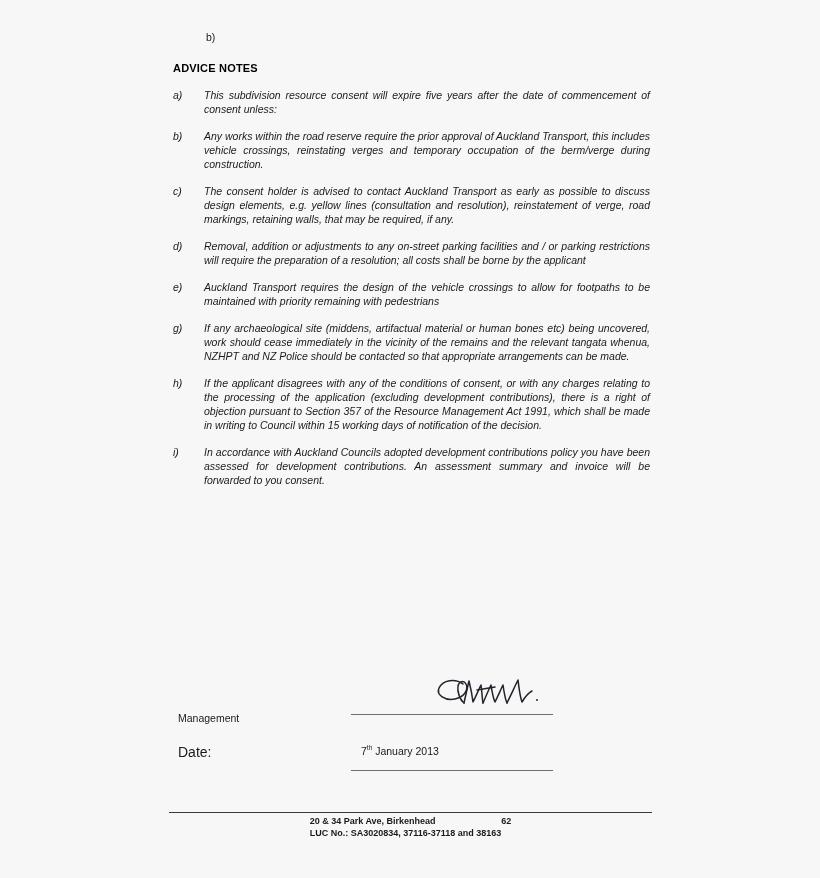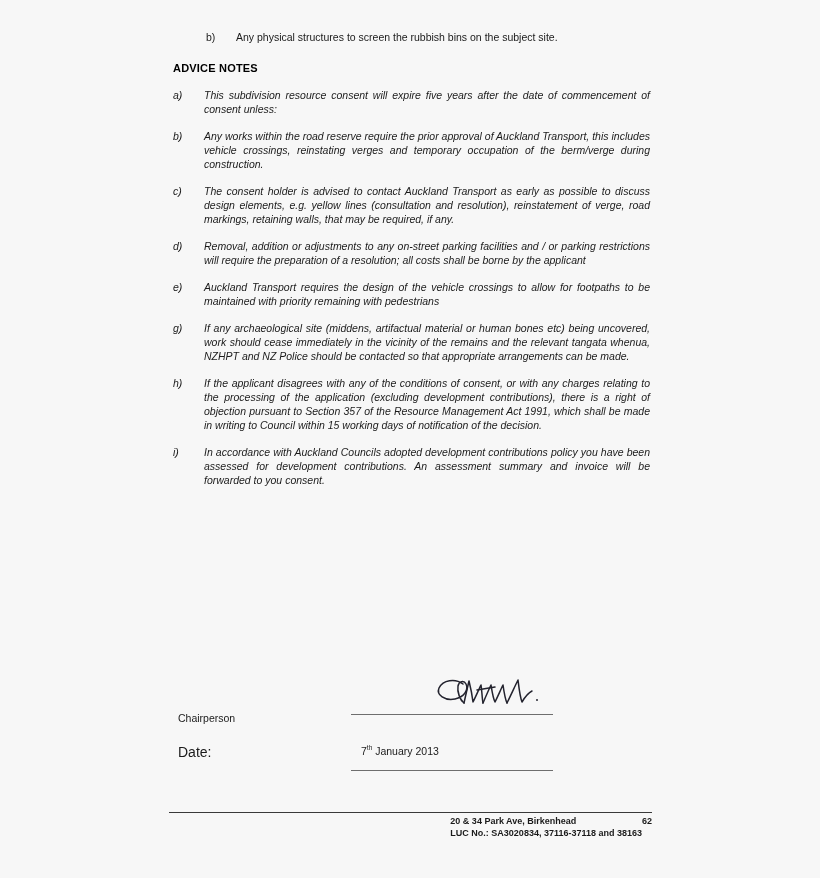--- a/index.html
+++ b/index.html
@@ -187,21 +187,21 @@
     left: 169px;
     top: 812px;
     width: 483px;
   }
   .footer-rule {
     border-top: 1px solid #3a3a3a;
     width: 100%;
   }
   .footer-inner {
     display: flex;
-    justify-content: flex-end;
+    justify-content: center;
     align-items: flex-start;
     margin-top: 3px;
   }
   .footer-lines {
     font-size: 9px;
     line-height: 11.5px;
     font-weight: bold;
     color: #1a1a1a;
   }
   .footer-page {
@@ -213,21 +213,20 @@
 </style>
 </head>
 <body>
 
 <div class="page">
 
   <div class="content">
 
     <div class="para-row row-top">
       <div class="marker">b)</div>
-      <div class="body-text">Any physical structures to screen the rubbish bins on the subject site.</div>
     </div>
 
     <div class="section-title">ADVICE NOTES</div>
 
     <div class="para-row row-letter">
       <div class="marker">a)</div>
       <div class="body-text">This subdivision resource consent will expire five years after the date of commencement of consent unless:</div>
     </div>
 
     <div class="bullet-group">
@@ -266,21 +265,21 @@
     <div class="para-row row-letter">
       <div class="marker">i)</div>
       <div class="body-text">In accordance with Auckland Councils adopted development contributions policy you have been assessed for development contributions. An assessment summary and invoice will be forwarded to you consent.</div>
     </div>
 
   </div>
 
   <div class="sign-block">
 
     <div class="sign-row">
-      <div class="sign-label">Chairperson</div>
+      <div class="sign-label">Management</div>
       <div class="sig-wrap">
         <svg width="110" height="44" viewBox="0 0 110 44" xmlns="http://www.w3.org/2000/svg">
           <g fill="none" stroke="#23232e" stroke-width="1.5" stroke-linecap="round" stroke-linejoin="round">
             <path d="M30 12 C22 6, 10 8, 6 16 C3 23, 12 29, 22 27 C31 25, 36 18, 33 12 C31 8, 26 9, 25 14 C24 20, 27 28, 31 31"></path>
             <path d="M31 31 C33 22, 35 13, 36 9 C37 13, 39 22, 40 30 C43 24, 46 17, 48 13 C49 19, 49 26, 50 31"></path>
             <path d="M44 18 C50 17, 56 16, 62 15"></path>
             <path d="M50 31 C53 24, 56 17, 58 13 C59 19, 60 26, 62 30 C65 24, 68 17, 70 13 C71 20, 72 27, 74 31"></path>
             <path d="M74 31 C78 23, 82 14, 85 8 C86 16, 87 25, 89 30 C92 25, 95 21, 99 19"></path>
           </g>
         </svg>

